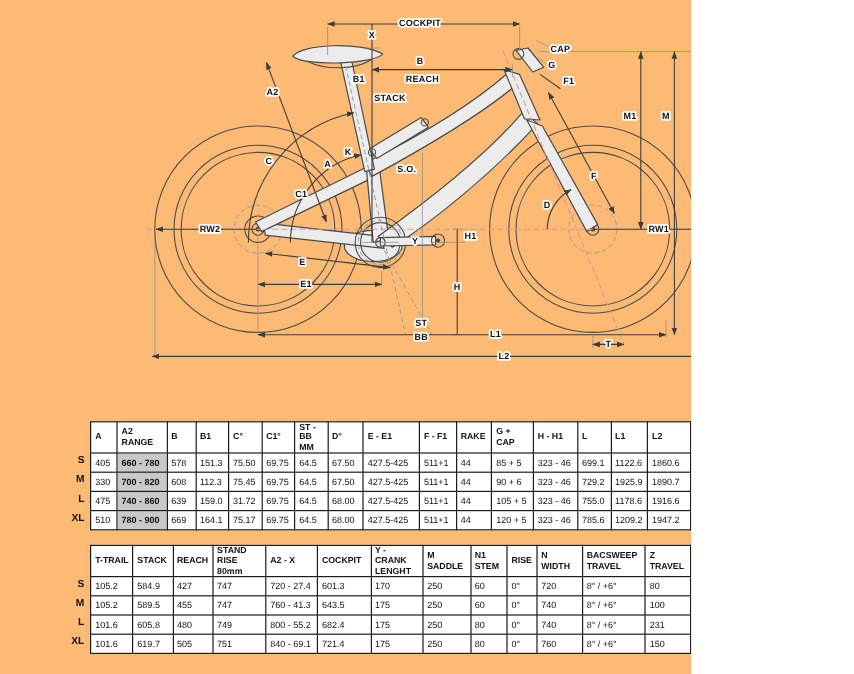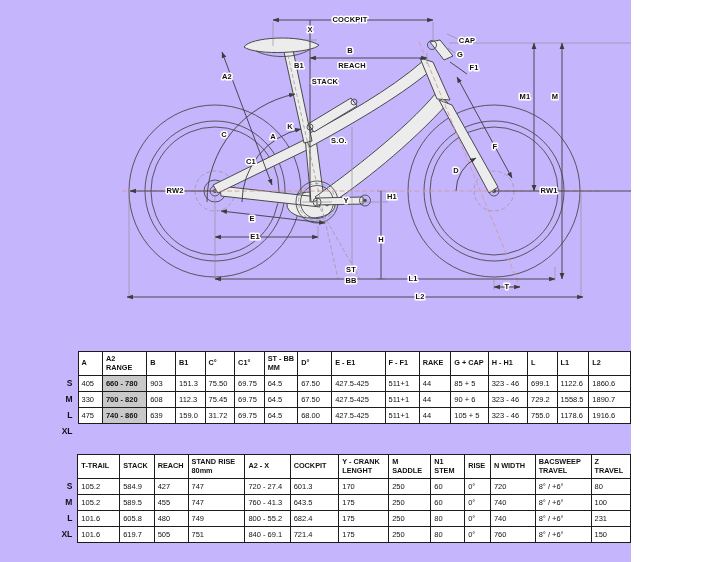--- a/index.html
+++ b/index.html
@@ -1,16 +1,16 @@
 <!DOCTYPE html>
 <html><head>
 <meta charset="utf-8">
 <style>
   html,body{margin:0;padding:0;background:#fff;}
-  .page{position:relative;width:631px;height:562px;background:#c4b5fd;overflow:hidden;
+  .page{position:relative;width:576px;height:562px;background:#fdba74;overflow:hidden;
         font-family:"Liberation Sans",sans-serif;color:#111;}
   .diagram{position:absolute;left:0;top:0;}
 
   
   .tbl-wrap{position:absolute;display:flex;align-items:flex-start;}
   .size-col{display:flex;flex-direction:column;padding-top:24px;width:22px;}
   .size-col div{height:16px;line-height:16px;text-align:right;padding-right:5px;
                 font-weight:bold;font-size:8.5px;}
   table.geo{border-collapse:collapse;table-layout:fixed;
             border:1.6px solid #1c1c1c;background:#fff;}
@@ -232,21 +232,21 @@
             <th>H - H1</th>
             <th>L</th>
             <th>L1</th>
             <th>L2</th>
           </tr>
         </thead>
         <tbody>
           <tr>
             <td>405</td>
             <td class="shade">660 - 780</td>
-            <td>903</td>
+            <td>578</td>
             <td>151.3</td>
             <td>75.50</td>
             <td>69.75</td>
             <td>64.5</td>
             <td>67.50</td>
             <td>427.5-425</td>
             <td>511+1</td>
             <td>44</td>
             <td>85 + 5</td>
             <td>323 - 46</td>
@@ -262,40 +262,58 @@
             <td>75.45</td>
             <td>69.75</td>
             <td>64.5</td>
             <td>67.50</td>
             <td>427.5-425</td>
             <td>511+1</td>
             <td>44</td>
             <td>90 + 6</td>
             <td>323 - 46</td>
             <td>729.2</td>
-            <td>1558.5</td>
+            <td>1925.9</td>
             <td>1890.7</td>
           </tr>
           <tr>
             <td>475</td>
             <td class="shade">740 - 860</td>
             <td>639</td>
             <td>159.0</td>
             <td>31.72</td>
             <td>69.75</td>
             <td>64.5</td>
             <td>68.00</td>
             <td>427.5-425</td>
             <td>511+1</td>
             <td>44</td>
             <td>105 + 5</td>
             <td>323 - 46</td>
             <td>755.0</td>
             <td>1178.6</td>
             <td>1916.6</td>
+          </tr>
+          <tr>
+            <td>510</td>
+            <td class="shade">780 - 900</td>
+            <td>669</td>
+            <td>164.1</td>
+            <td>75.17</td>
+            <td>69.75</td>
+            <td>64.5</td>
+            <td>68.00</td>
+            <td>427.5-425</td>
+            <td>511+1</td>
+            <td>44</td>
+            <td>120 + 5</td>
+            <td>323 - 46</td>
+            <td>785.6</td>
+            <td>1209.2</td>
+            <td>1947.2</td>
           </tr>
         </tbody>
     </table>
   </div>
 
   <div class="tbl-wrap" id="t2">
     <div class="size-col">
         <div>S</div>
         <div>M</div>
         <div>L</div>

